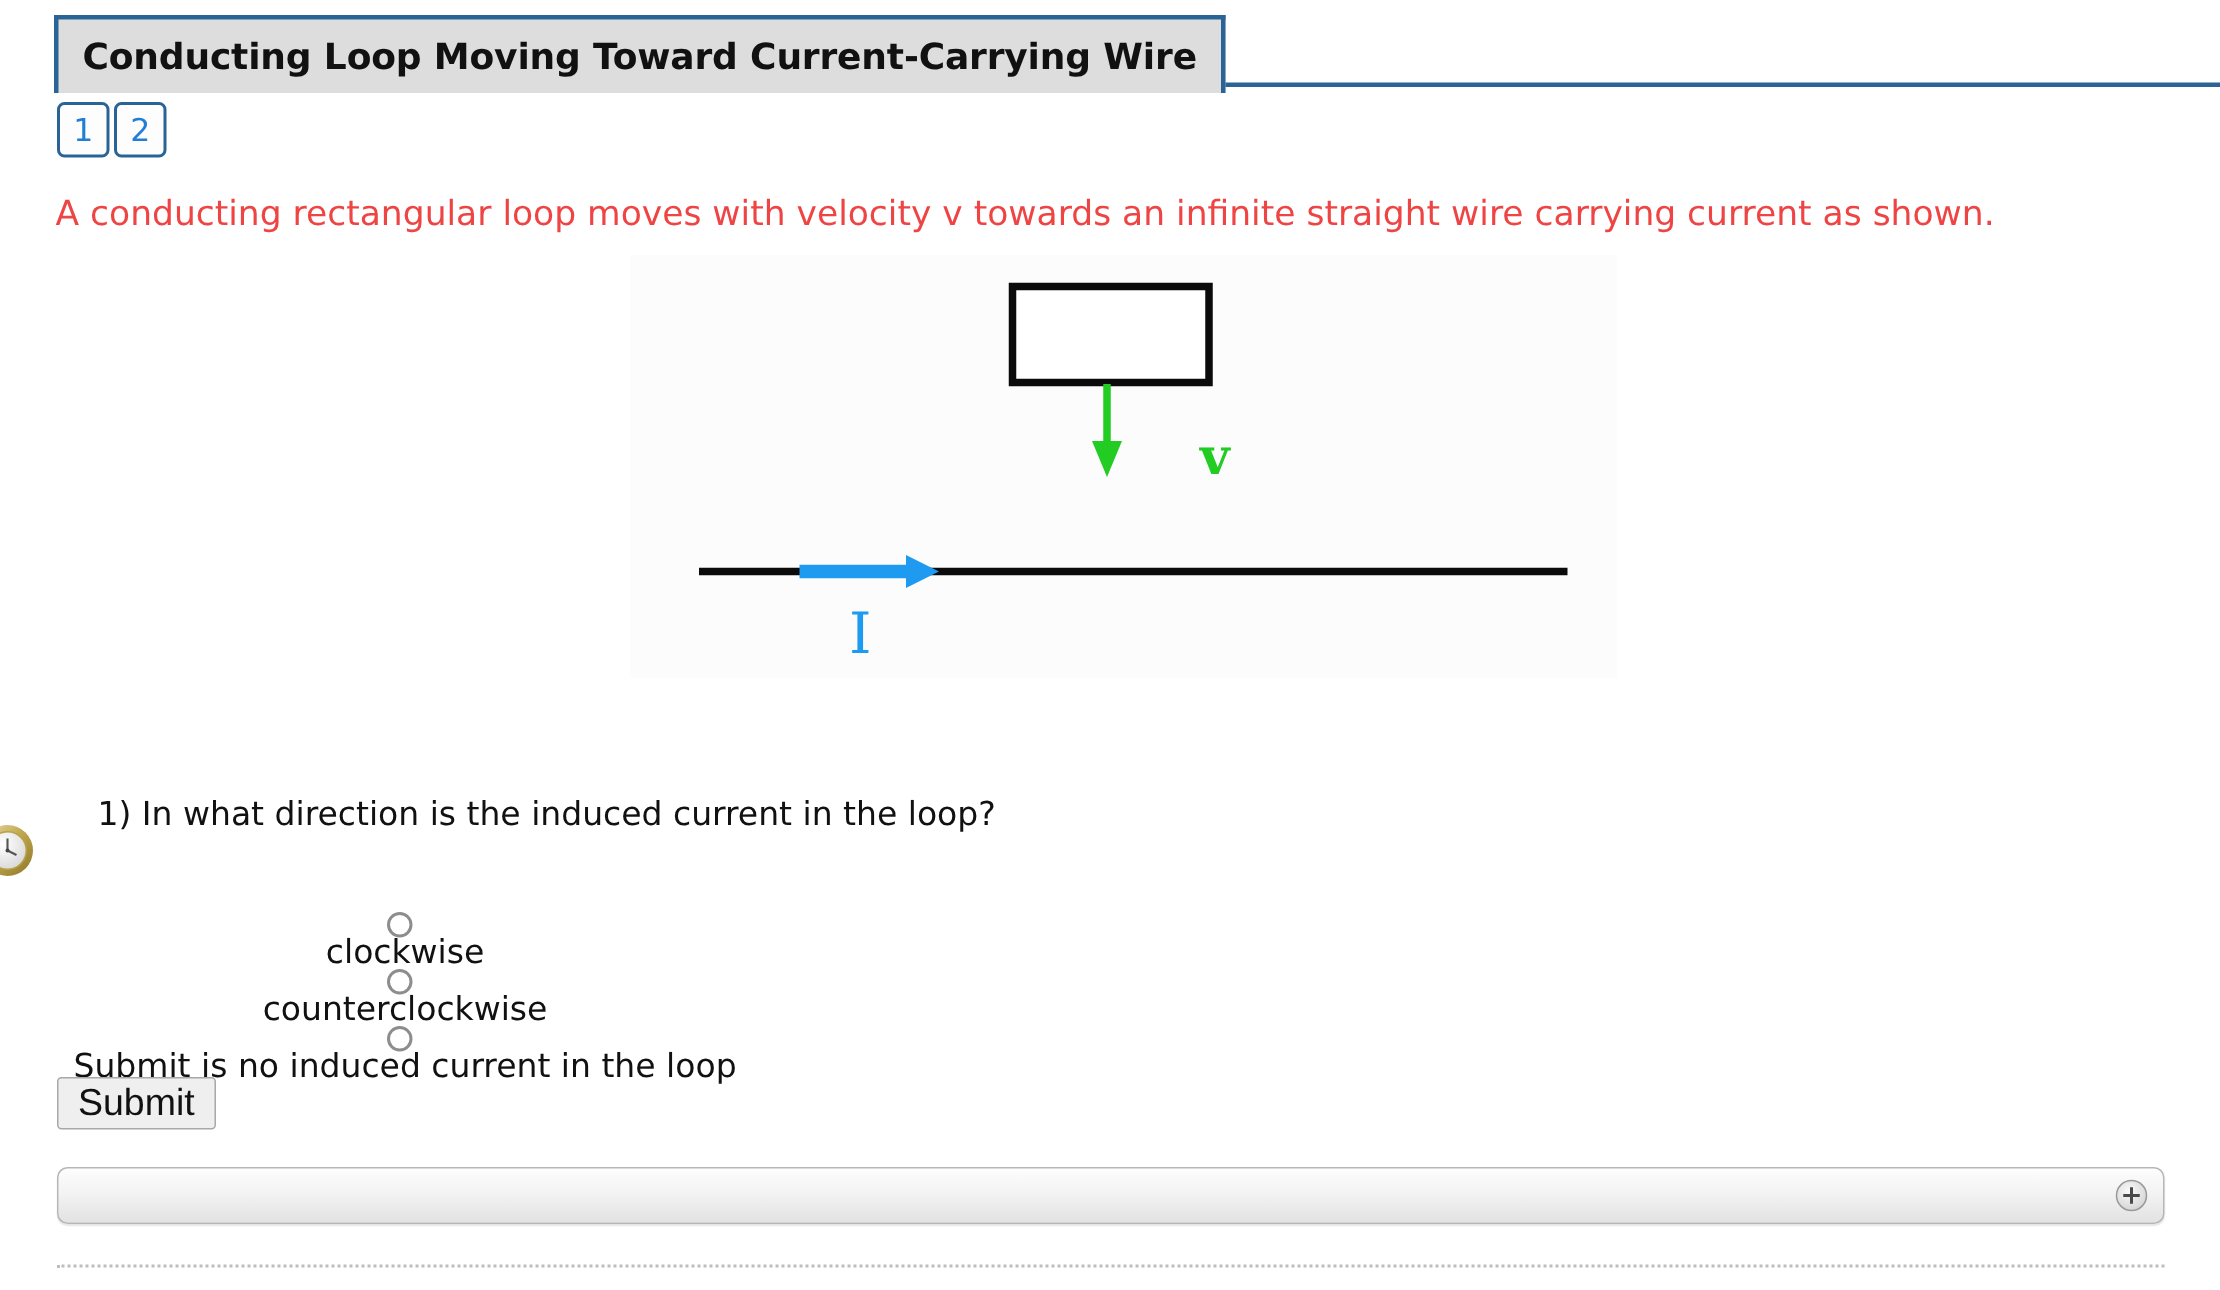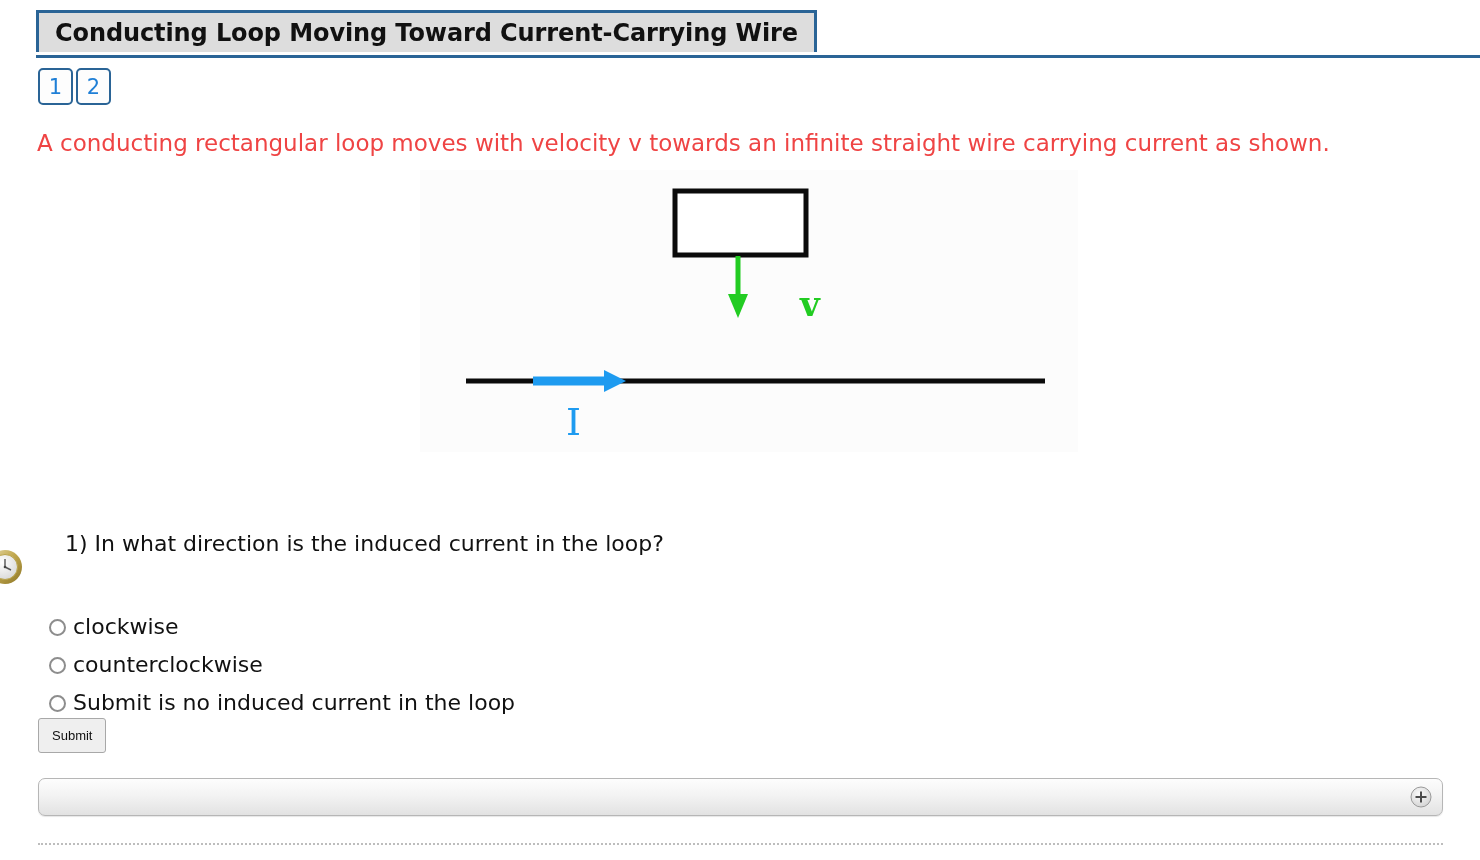--- a/index.html
+++ b/index.html
@@ -29,21 +29,21 @@
     left: 36px;
     right: 0;
     bottom: 0;
     height: 3px;
     background: #2a6496;
   }
   .title-tab {
     position: absolute;
     left: 36px;
     top: 0;
-    height: 42px;
+    height: 52px;
     box-sizing: border-box;
     background: #dddddd;
     border: 3px solid #2a6496;
     border-bottom: none;
     padding: 17px 16px;
     display: flex;
     align-items: center;
     z-index: 2;
   }
   .title-tab-label {
@@ -125,20 +125,21 @@
   .choices {
     position: absolute;
     left: 49px;
     top: 608px;
   }
   .choice {
     display: flex;
     align-items: center;
     height: 38px;
     cursor: pointer;
+    flex-direction: column;
   }
   .radio {
     width: 17px;
     height: 17px;
     box-sizing: border-box;
     border: 2px solid #8d8d8d;
     border-radius: 50%;
     background: #ffffff;
     flex: 0 0 auto;
     margin-right: 7px;
@@ -155,21 +156,21 @@
     position: absolute;
     left: 38px;
     top: 718px;
     height: 35px;
     box-sizing: border-box;
     padding: 0 13px;
     background: #efefef;
     border: 1px solid #a8a8a8;
     border-radius: 3px;
     font-family: "Liberation Sans", sans-serif;
-    font-size: 13px;
+    font-size: 25px;
     color: #111111;
     cursor: pointer;
     display: flex;
     align-items: center;
   }
 
   
   .bottom-bar {
     position: absolute;
     left: 38px;

